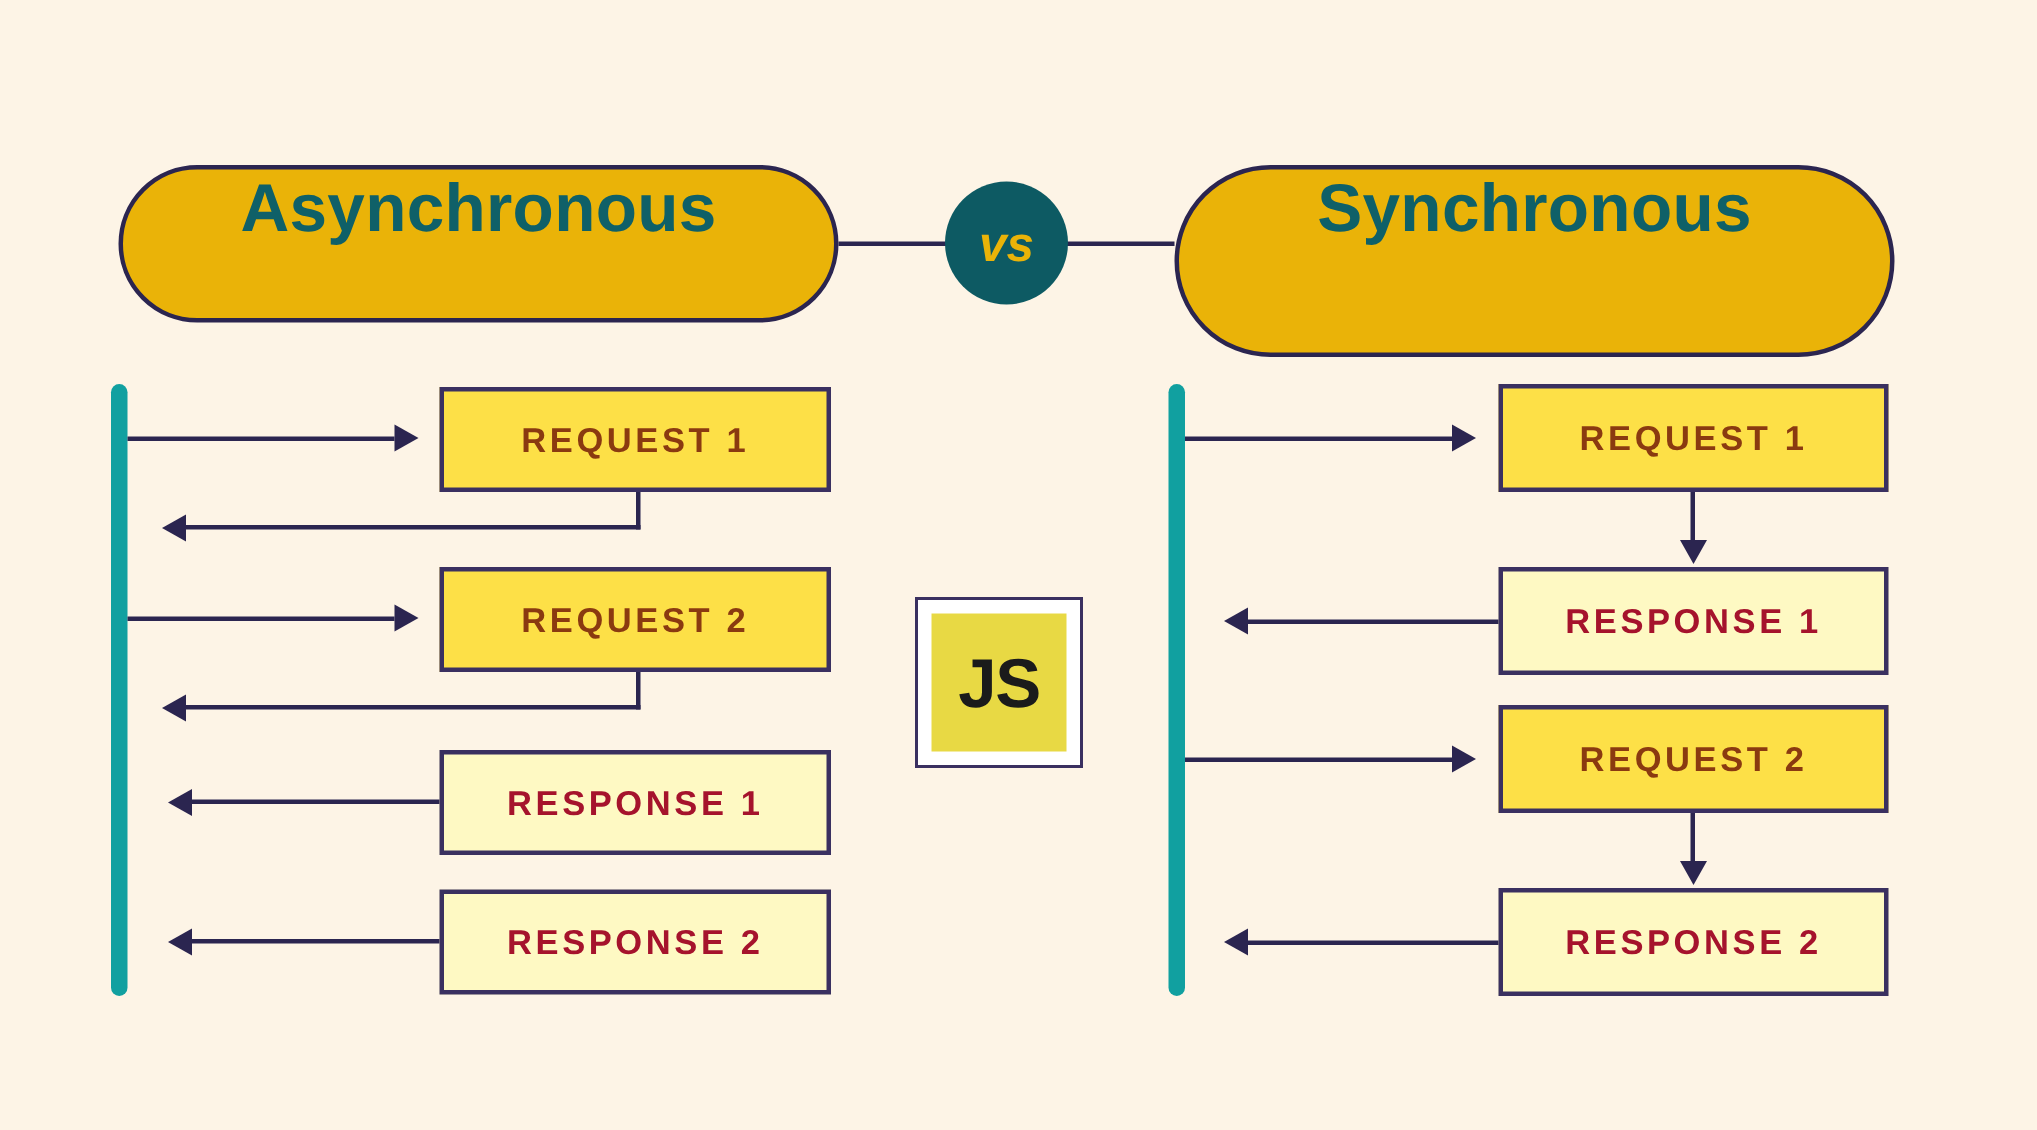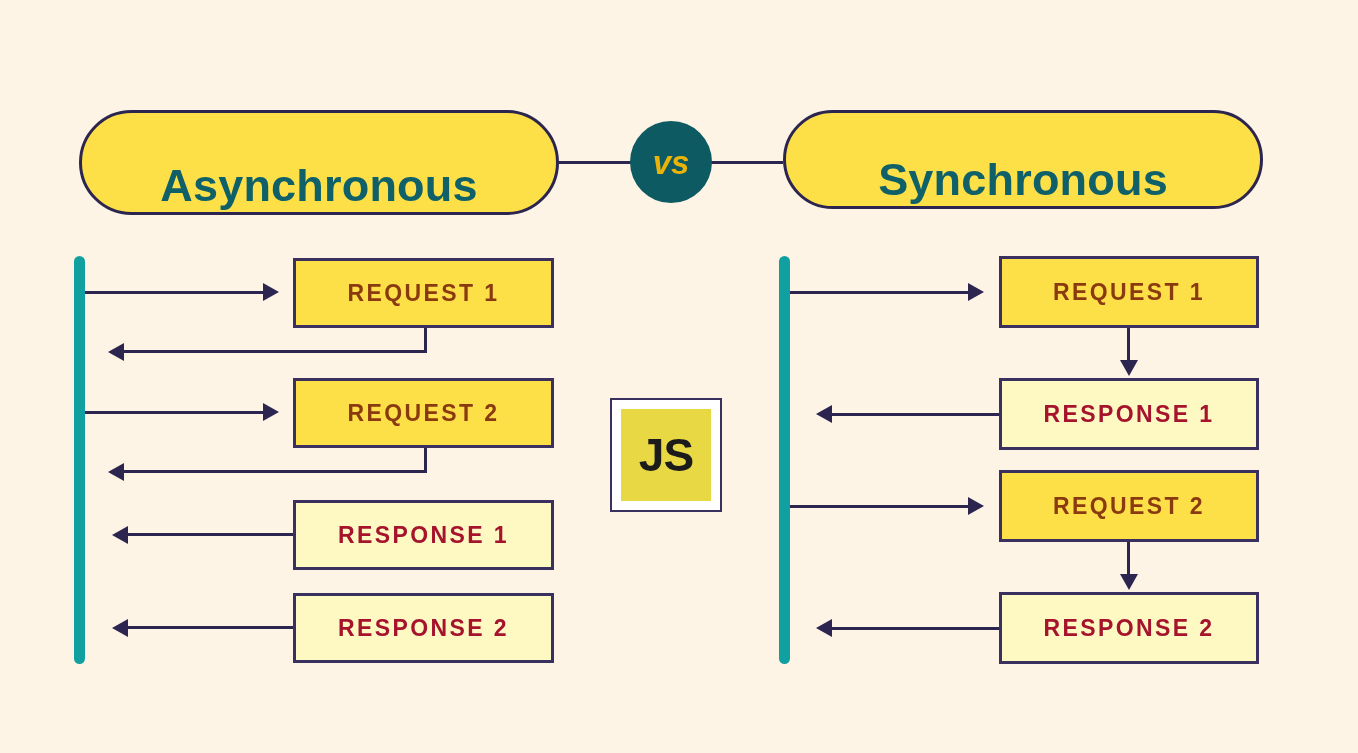--- a/index.html
+++ b/index.html
@@ -13,25 +13,25 @@
     height: 753px;
     background: #fdf4e6;
     overflow: hidden;
     font-family: "Liberation Sans", sans-serif;
   }
 
   
   .pill {
     position: absolute;
     box-sizing: border-box;
-    background: #fde047;
+    background: #eab308;
     border: 3px solid #2b2550;
     border-radius: 999px;
     display: flex;
-    align-items: flex-end;
+    align-items: flex-start;
     justify-content: center;
   }
   .pill-label {
     color: #0f6068;
     font-size: 45px;
     font-weight: bold;
     letter-spacing: 0.2px;
     white-space: nowrap;
   }
 
@@ -160,21 +160,21 @@
   </div>
 
   <div class="connector" style="left:559px; top:161px; width:75px;"></div>
 
   <div class="vs-circle" style="left:630px; top:121px; width:82px; height:82px;">
     <span class="vs-label">vs</span>
   </div>
 
   <div class="connector" style="left:708px; top:161px; width:75px;"></div>
 
-  <div class="pill" style="left:783px; top:110px; width:480px; height:99px;">
+  <div class="pill" style="left:783px; top:110px; width:480px; height:128px;">
     <span class="pill-label">Synchronous</span>
   </div>
 
   <div>
 
     <div class="lifeline" style="left:74px; top:256px; height:408px;"></div>
 
     <div class="msgbox request" style="left:293px; top:258px; width:261px; height:70px;">
       <span class="lbl">REQUEST 1</span>
     </div>

